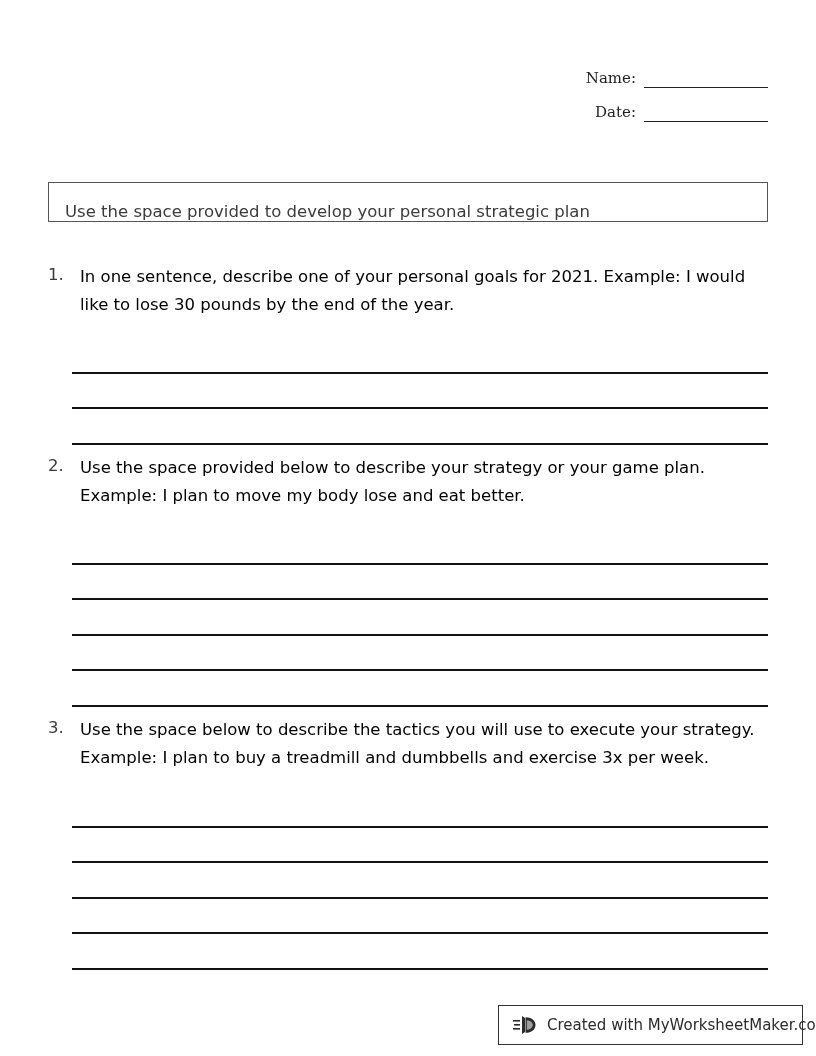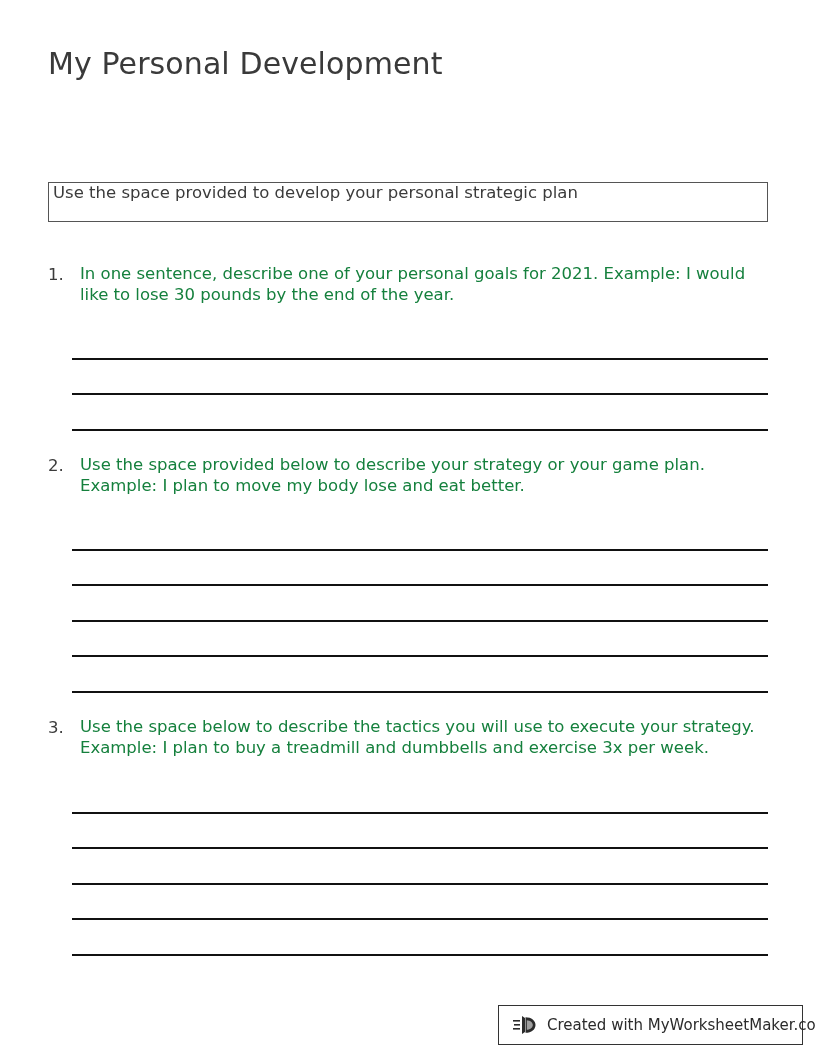--- a/index.html
+++ b/index.html
@@ -73,22 +73,22 @@
   
   .instruction-box {
     position: absolute;
     left: 48px;
     top: 182px;
     width: 720px;
     height: 40px;
     border: 1px solid #555555;
     box-sizing: border-box;
     display: flex;
-    align-items: flex-start;
-    padding-left: 4px;
+    align-items: flex-end;
+    padding-left: 16px;
     font-size: 16.5px;
     color: #3b3b3b;
   }
 
   
   .question {
     position: absolute;
     left: 48px;
     width: 720px;
   }
@@ -99,22 +99,22 @@
   .q-num {
     width: 32px;
     flex: 0 0 32px;
     font-size: 16.5px;
     line-height: 24px;
     color: #3b3b3b;
   }
   .q-text {
     flex: 1 1 auto;
     font-size: 16.5px;
-    line-height: 21px;
-    color: #15803d;
+    line-height: 28px;
+    color: #000000;
   }
 
   .answer-lines {
     position: relative;
     margin-left: 24px;
   }
   .ans-line {
     height: 33.5px;
     border-bottom: 2.2px solid #111111;
   }
@@ -157,23 +157,32 @@
   }
 </style>
 </head>
 <body>
 
 <div class="page">
 
   <div class="header">
 
     <div class="title">
-      <span class="title-line">My Personal Development</span>
-    </div>
-
+    </div>
+
+    <div class="namedate">
+      <div class="nd-row">
+        <span class="nd-label">Name:</span>
+        <span class="nd-line"></span>
+      </div>
+      <div class="nd-row">
+        <span class="nd-label">Date:</span>
+        <span class="nd-line"></span>
+      </div>
+    </div>
 
   </div>
 
   <div class="instruction-box">
     <span>Use the space provided to develop your personal strategic plan</span>
   </div>
 
   <div class="question" id="q1">
     <div class="q-head">
       <span class="q-num">1.</span>

